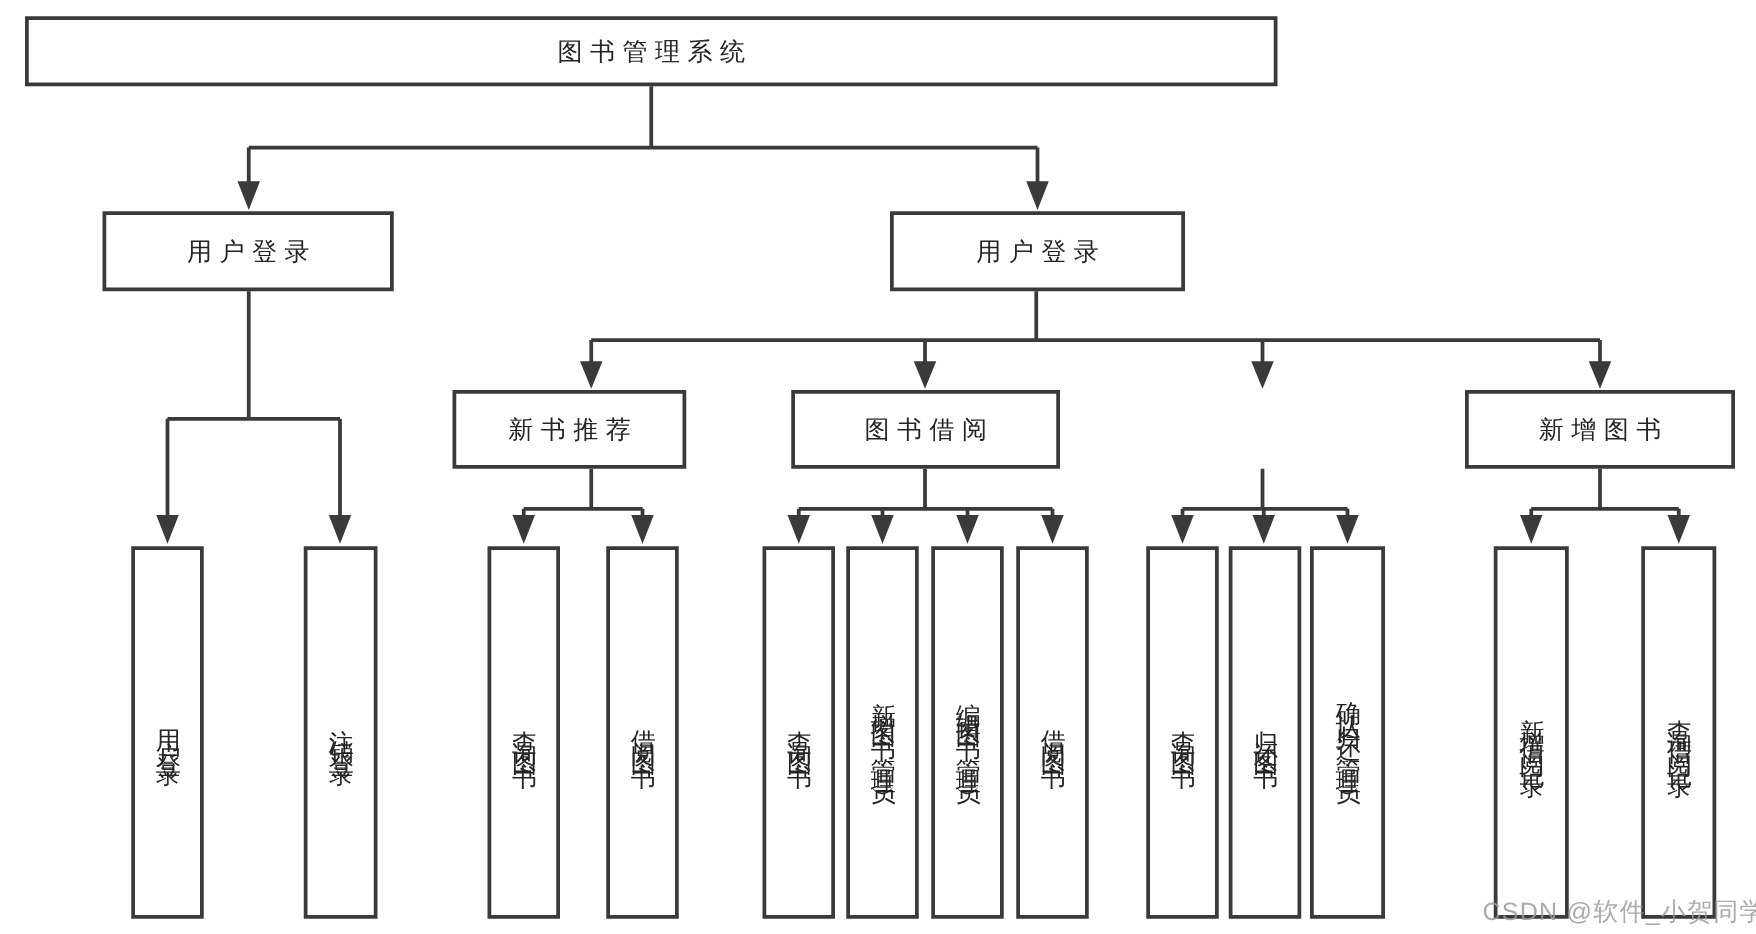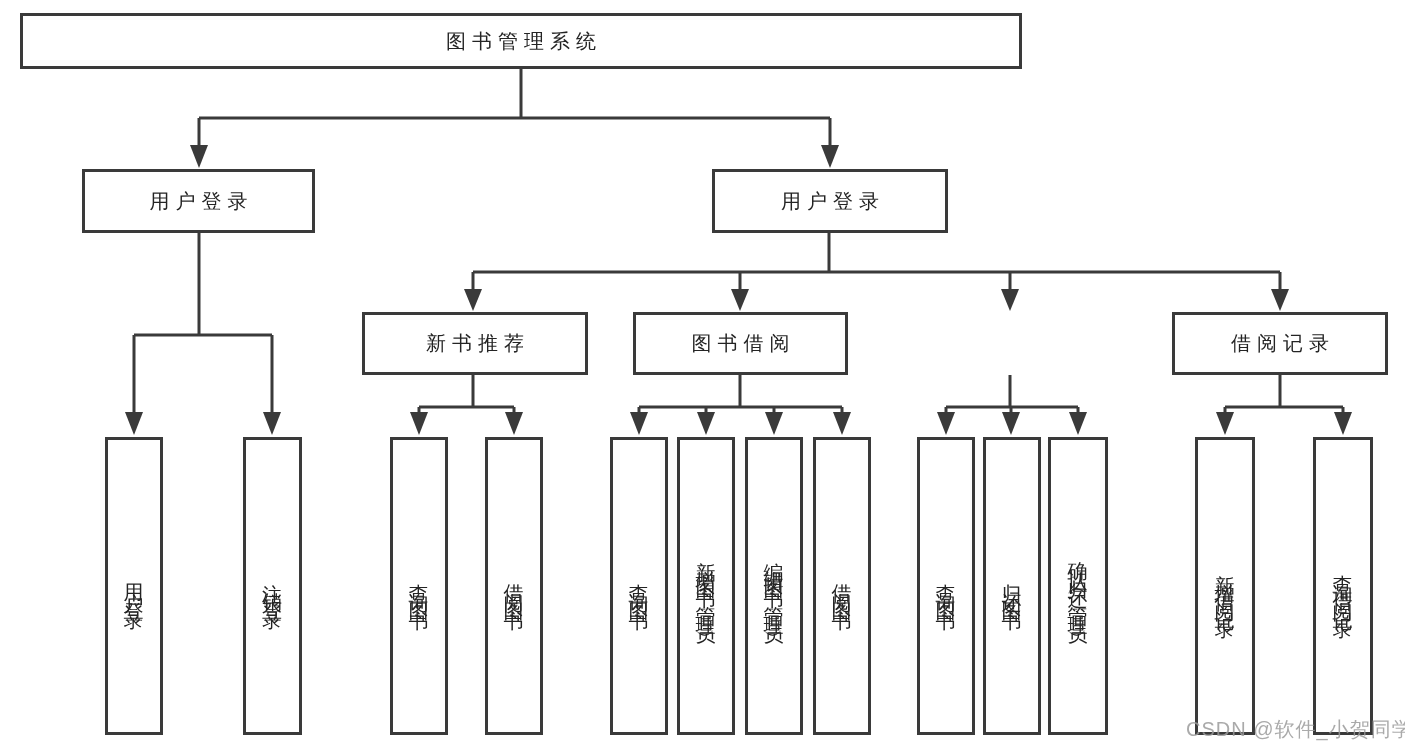--- a/index.html
+++ b/index.html
@@ -55,21 +55,21 @@
     color: rgba(155,155,155,0.85);
     letter-spacing: 1px;
     white-space: nowrap;
     z-index: 5;
   }
   
   .n-root  { left: 20px;  top: 13px;  width: 1002px; height: 56px; }
   .n-login { left: 82px;  top: 169px; width: 233px;  height: 64px; }
   .n-mgmt  { left: 712px; top: 169px; width: 236px;  height: 64px; }
   .n-l2    { top: 312px; height: 63px; }
-  .n-rec   { left: 362px;  width: 226px; }
+  .n-rec   { left: 362px;  width: 187px; }
   .n-borrow{ left: 633px;  width: 215px; }
   .n-cur   { left: 902px;  width: 218px; }
   .n-hist  { left: 1172px; width: 216px; }
 </style>
 </head>
 <body>
 
 <div class="canvas">
 
   <svg class="connectors" viewBox="0 0 1405 747" xmlns="http://www.w3.org/2000/svg">
@@ -127,21 +127,21 @@
     <span class="hlabel">用户登录</span>
   </div>
 
   <div class="node n-l2 n-rec">
     <span class="hlabel">新书推荐</span>
   </div>
   <div class="node n-l2 n-borrow">
     <span class="hlabel">图书借阅</span>
   </div>
   <div class="node n-l2 n-hist">
-    <span class="hlabel">借阅记录</span>
+    <span class="hlabel">新增图书</span>
   </div>
 
   <div class="node leaf" style="left:105px">
     <span class="vlabel">用户登录</span>
   </div>
   <div class="node leaf" style="left:243px;width:59px">
     <span class="vlabel">注销登录</span>
   </div>
   <div class="node leaf" style="left:390px">
     <span class="vlabel">查询图书</span>

